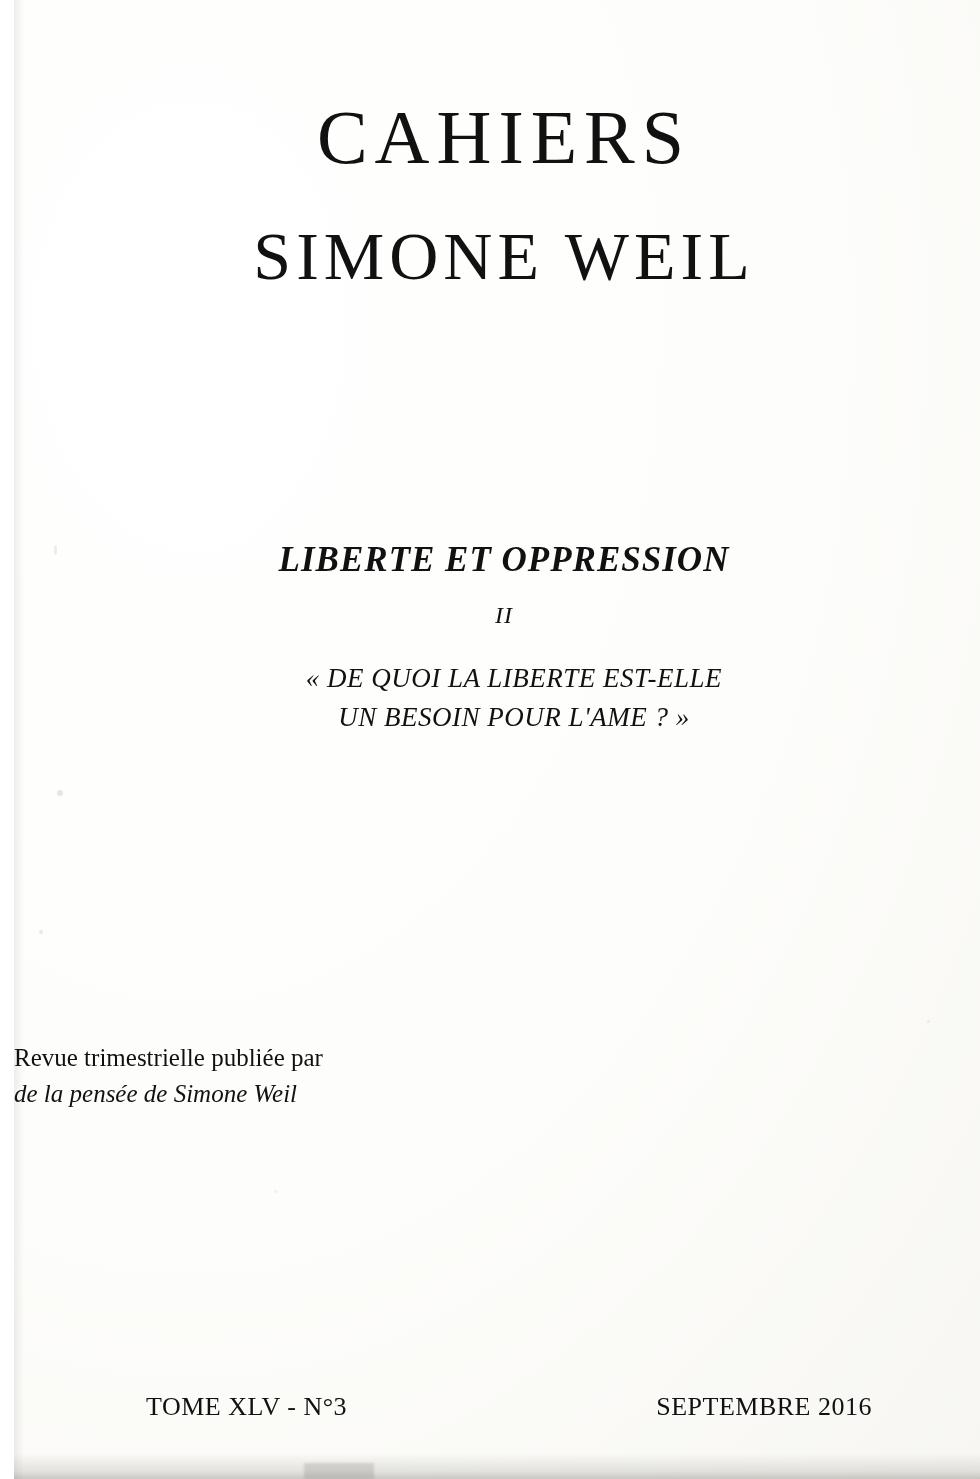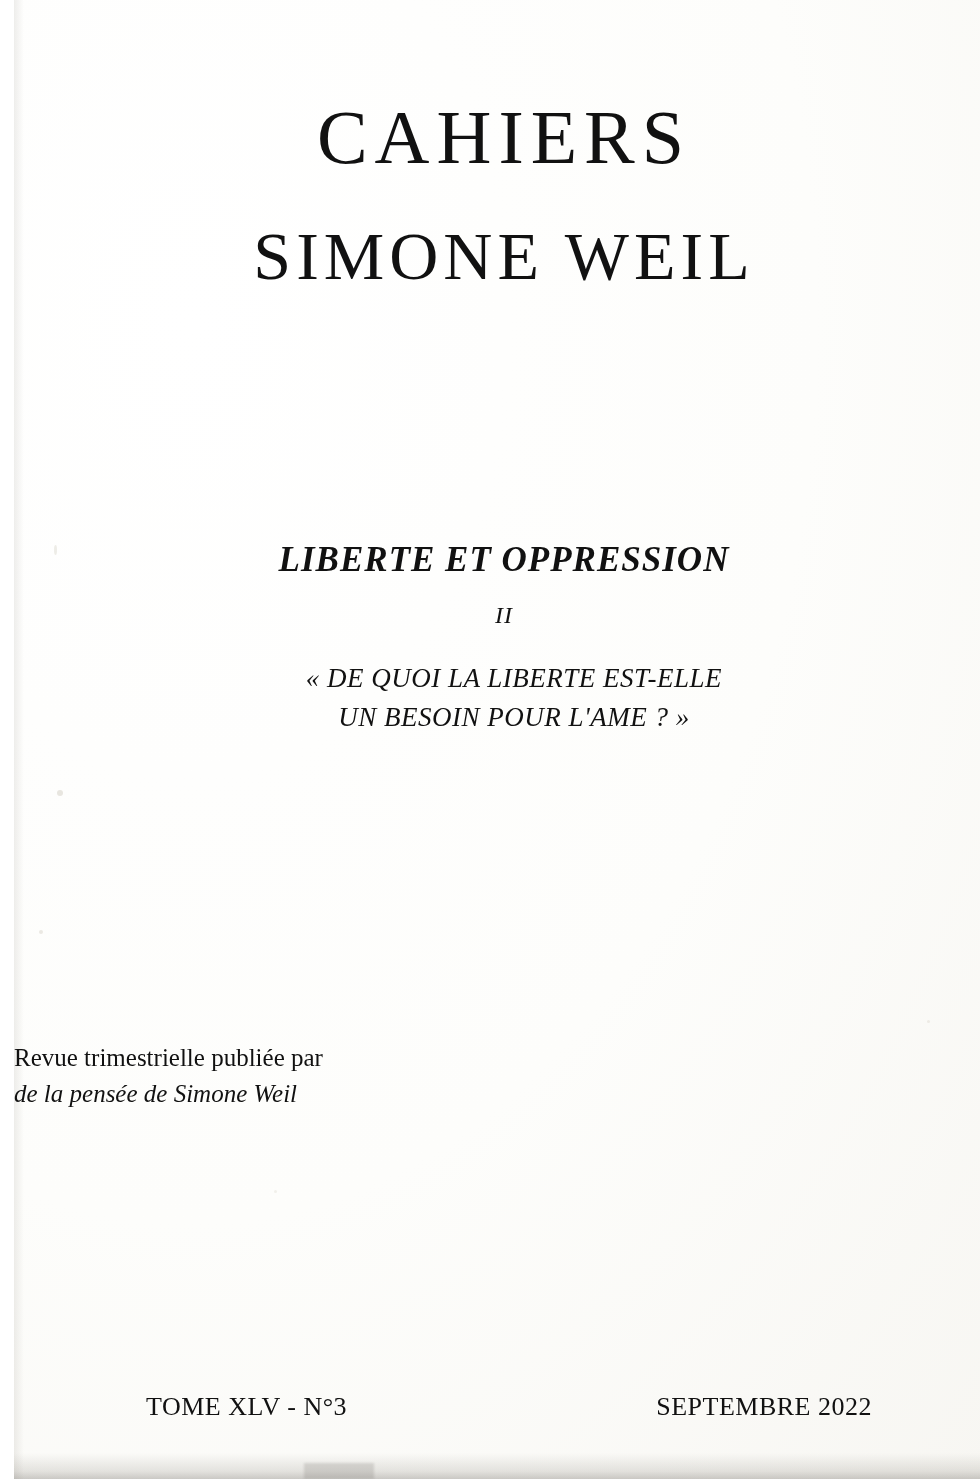--- a/index.html
+++ b/index.html
@@ -168,20 +168,20 @@
     </div>
   </div>
 
   <div class="publisher">
     <div class="pl1">Revue trimestrielle publiée par</div>
     <div class="pl3">de la pensée de Simone Weil</div>
   </div>
 
   <div class="footer">
     <div>TOME XLV - N°3</div>
-    <div>SEPTEMBRE 2022</div>
+    <div>SEPTEMBRE 2016</div>
   </div>
 
   <div class="edge-bottom">
     <div class="edge-bottom-notch"></div>
   </div>
 
 </div>
 
 </body></html>

